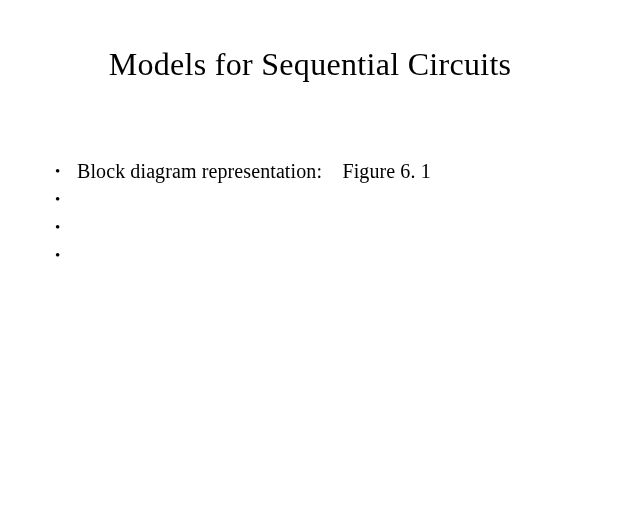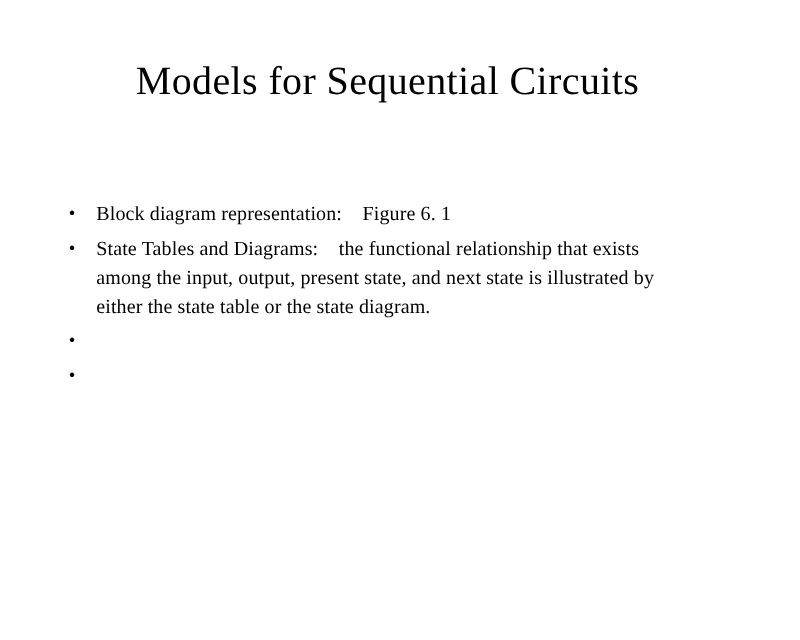--- a/index.html
+++ b/index.html
@@ -43,21 +43,21 @@
     align-items: flex-start;
     margin: 0 0 5px 0;
   }
   .bullet-dot {
     flex: 0 0 22px;
     width: 22px;
     font-size: 15px;
     line-height: 23px;
   }
   .bullet-text {
-    font-size: 16px;
+    font-size: 20px;
     line-height: 23px;
     letter-spacing: 0.1px;
     white-space: pre;  
   }
 </style>
 </head>
 <body>
 
 <div class="slide">
 
@@ -65,23 +65,20 @@
 
   <ul class="bullets">
 
     <li>
       <span class="bullet-dot">•</span>
       <span class="bullet-text">Block diagram representation:    Figure 6. 1</span>
     </li>
 
     <li>
       <span class="bullet-dot">•</span>
-      <span class="bullet-text">State Tables and Diagrams:    the functional relationship that exists
-among the input, output, present state, and next state is illustrated by
-either the state table or the state diagram.</span>
     </li>
 
     <li>
       <span class="bullet-dot">•</span>
     </li>
 
     <li>
       <span class="bullet-dot">•</span>
     </li>
 

